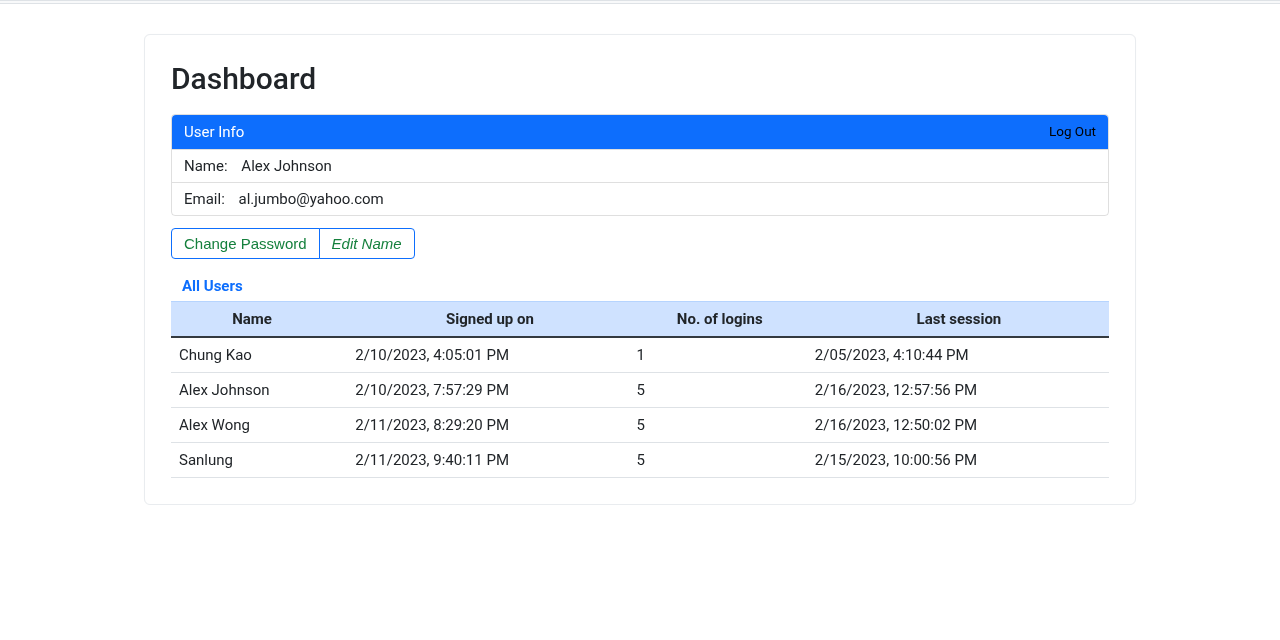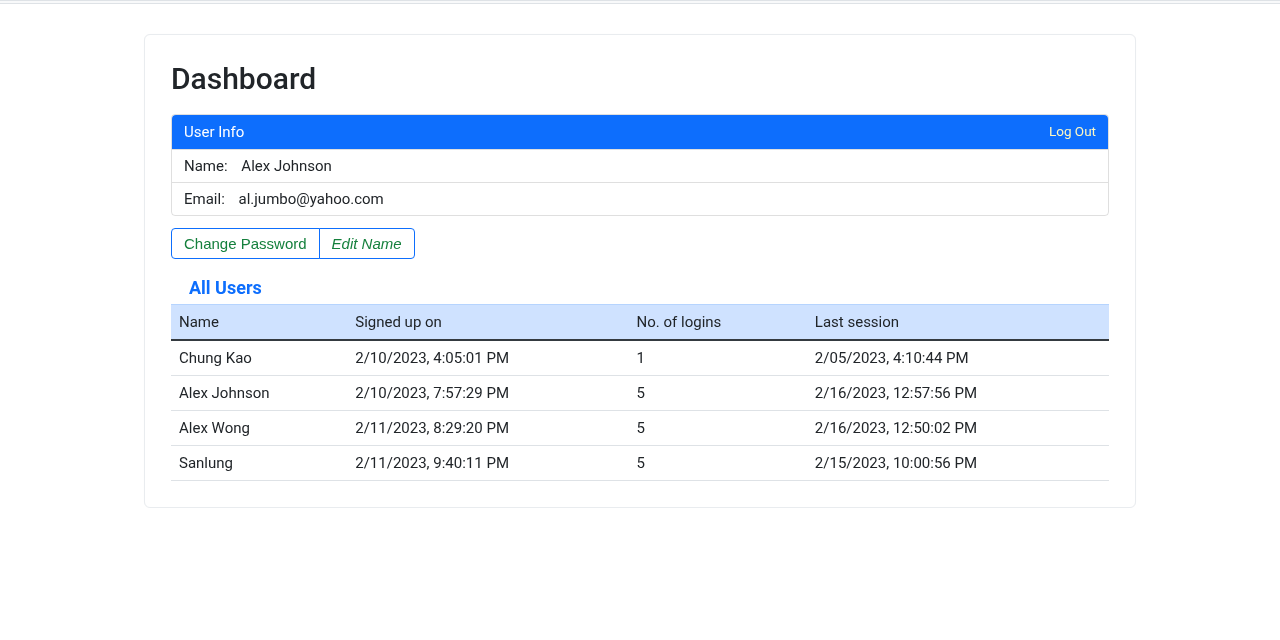--- a/index.html
+++ b/index.html
@@ -40,21 +40,21 @@
     color: #fff;
     padding: 8px 12px 8px 12px;
     border-top-left-radius: 4px;
     border-top-right-radius: 4px;
     font-size: 15px;
     display: flex;
     align-items: flex-start;
     justify-content: space-between;
   }
   .logout {
-    color: #fef9c3;
+    color: #000000;
     font-size: 13.5px;
     cursor: pointer;
   }
   .list-group-item {
     padding: 7px 12px;
     border-top: 1px solid rgba(0,0,0,0.125);
     font-size: 15px;
   }
   .list-group-item:first-of-type { border-top: none; }
   .list-group-item .lbl { margin-right: 10px; }
@@ -76,33 +76,33 @@
   }
   .btn-group .btn-outline:last-child {
     border-top-right-radius: 4px;
     border-bottom-right-radius: 4px;
     margin-left: -1px;
     font-style: italic;
   }
   .all-users {
     color: #0d6efd;
     font-weight: 700;
-    font-size: 18px;
-    margin: 6px 0 6px 18px;
+    font-size: 15px;
+    margin: 6px 0 6px 11px;
   }
   table {
     width: 100%;
     border-collapse: collapse;
     font-size: 15px;
   }
   thead th {
-    text-align: left;
-    font-weight: 400;
+    text-align: center;
+    font-weight: 700;
     background: #cfe2ff;
-    padding: 8px 6px;
+    padding: 8px 24px;
     border-top: 1px solid #b6d4fe;
     border-bottom: 2px solid #343a40;
   }
   tbody td {
     padding: 8px 6px;
     border-bottom: 1px solid #dee2e6;
   }
   thead th:first-child, tbody td:first-child { padding-left: 8px; }
   .col-name { width: 19%; }
   .col-signup { width: 30%; }

